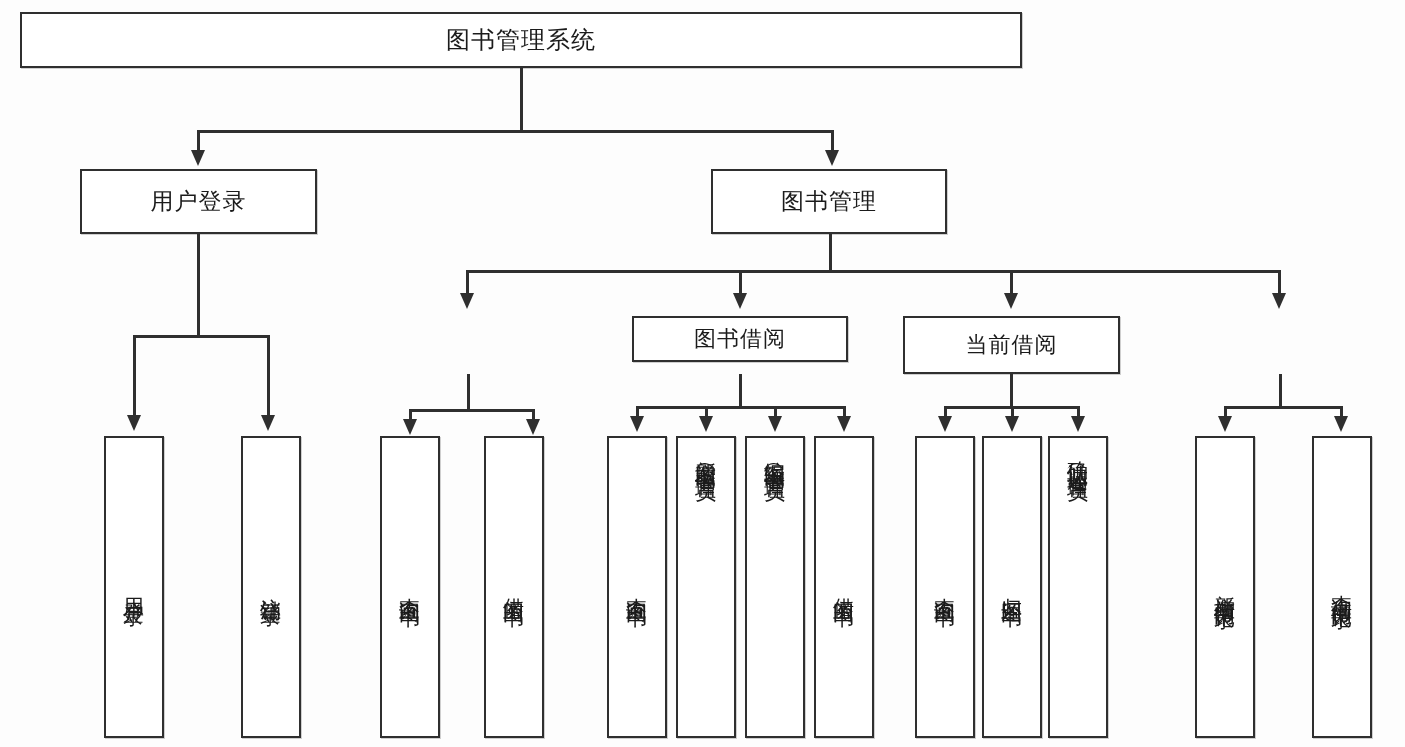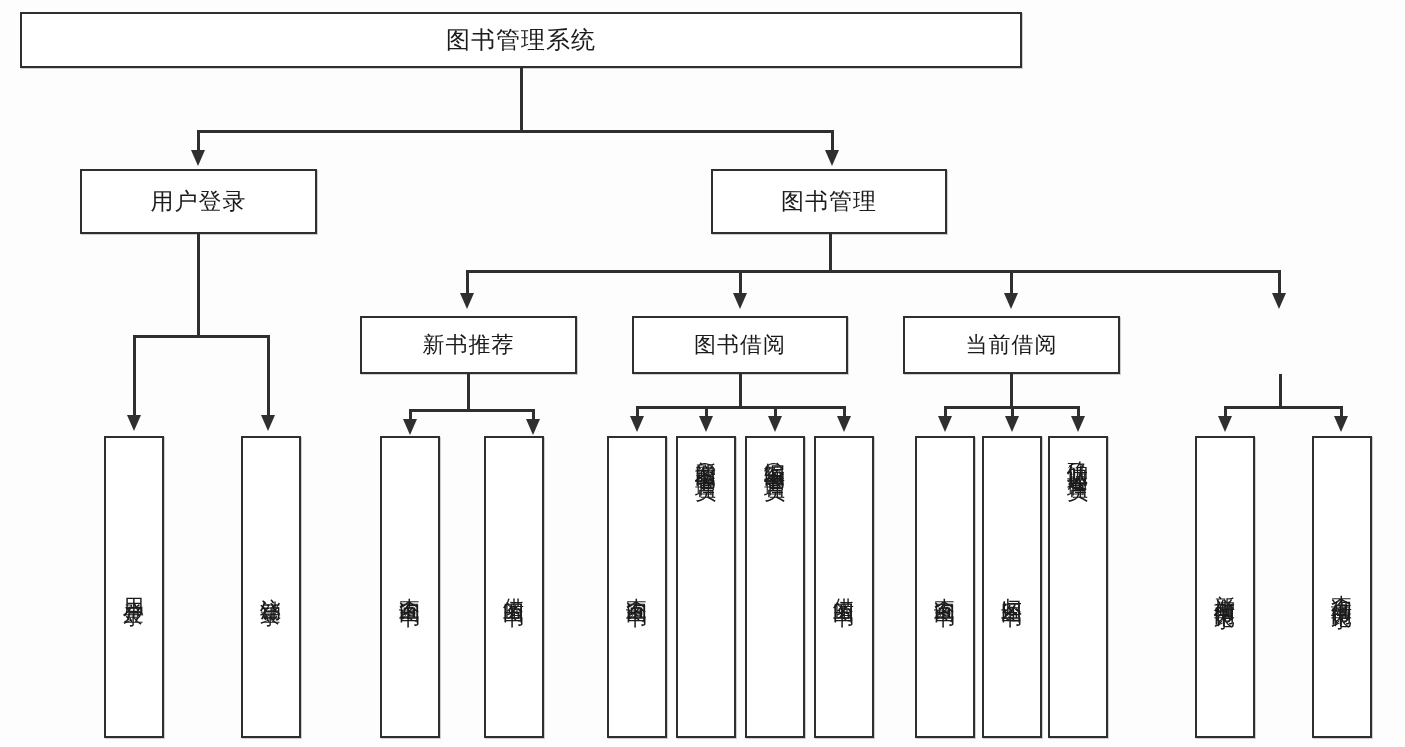--- a/index.html
+++ b/index.html
@@ -114,24 +114,21 @@
   <div class="hline" style="left:466px; top:270px; width:814px;"></div>
   <div class="vline" style="left:466px; top:270px; height:25px;"></div>
   <div class="arrow" style="left:460px; top:293px;"></div>
   <div class="vline" style="left:739px; top:270px; height:25px;"></div>
   <div class="arrow" style="left:733px; top:293px;"></div>
   <div class="vline" style="left:1010px; top:270px; height:25px;"></div>
   <div class="arrow" style="left:1004px; top:293px;"></div>
   <div class="vline" style="left:1278px; top:270px; height:25px;"></div>
   <div class="arrow" style="left:1272px; top:293px;"></div>
 
-  <div class="node level3" style="left:360px; top:316px; width:217px; height:58px;">
-    <span class="label">新书推荐</span>
-  </div>
-  <div class="node level3" style="left:632px; top:316px; width:216px; height:58px;">
+  <div class="node level3" style="left:632px; top:316px; width:216px; height:46px;">
     <span class="label">图书借阅</span>
   </div>
   <div class="node level3" style="left:903px; top:316px; width:217px; height:58px;">
     <span class="label">当前借阅</span>
   </div>
 
   <div class="vline" style="left:467px; top:374px; height:35px;"></div>
   <div class="hline" style="left:409px; top:409px; width:125px;"></div>
   <div class="vline" style="left:409px; top:409px; height:12px;"></div>
   <div class="arrow" style="left:403px; top:419px;"></div>

